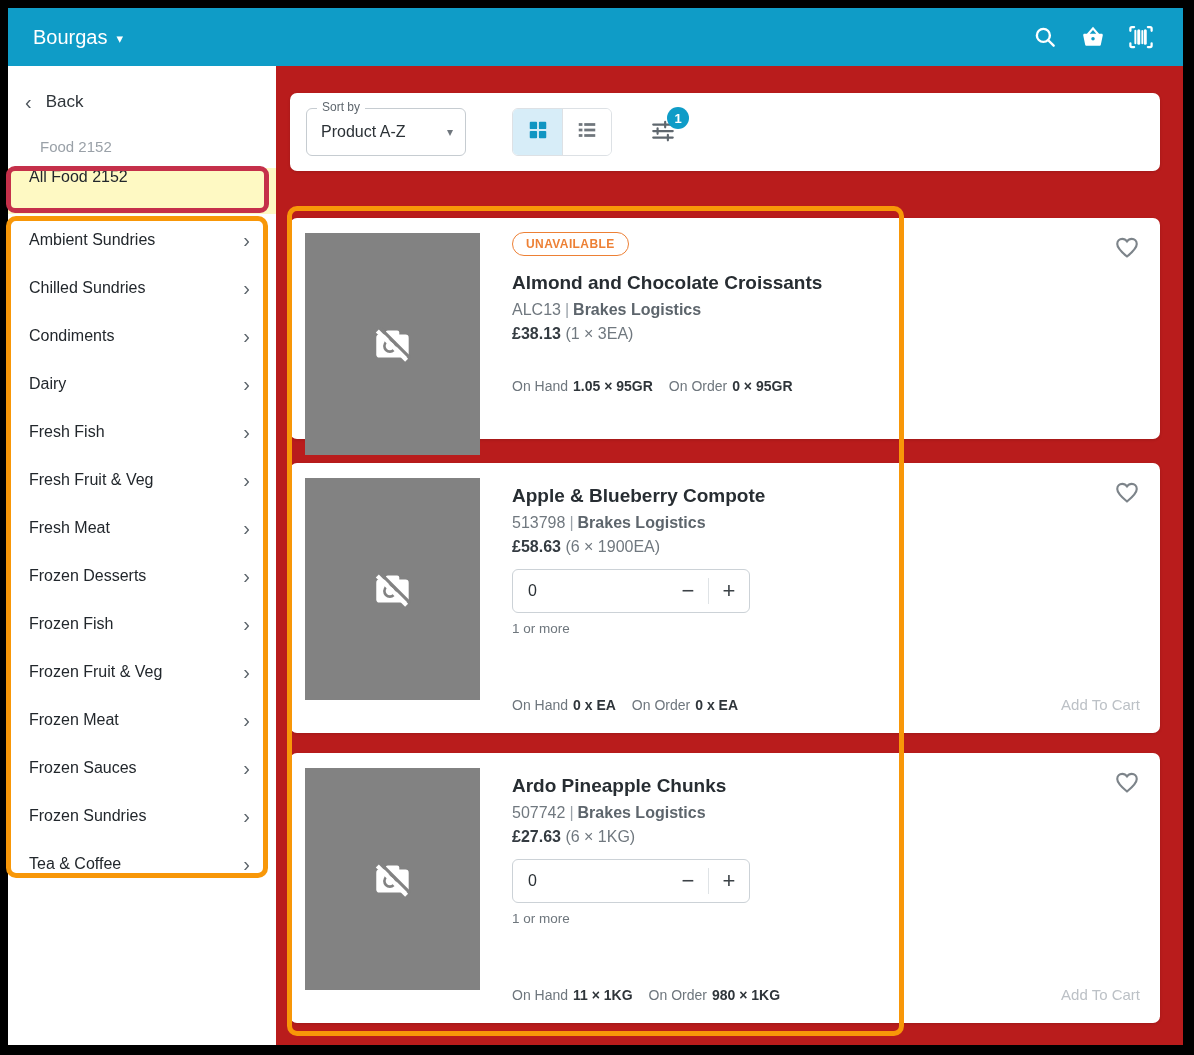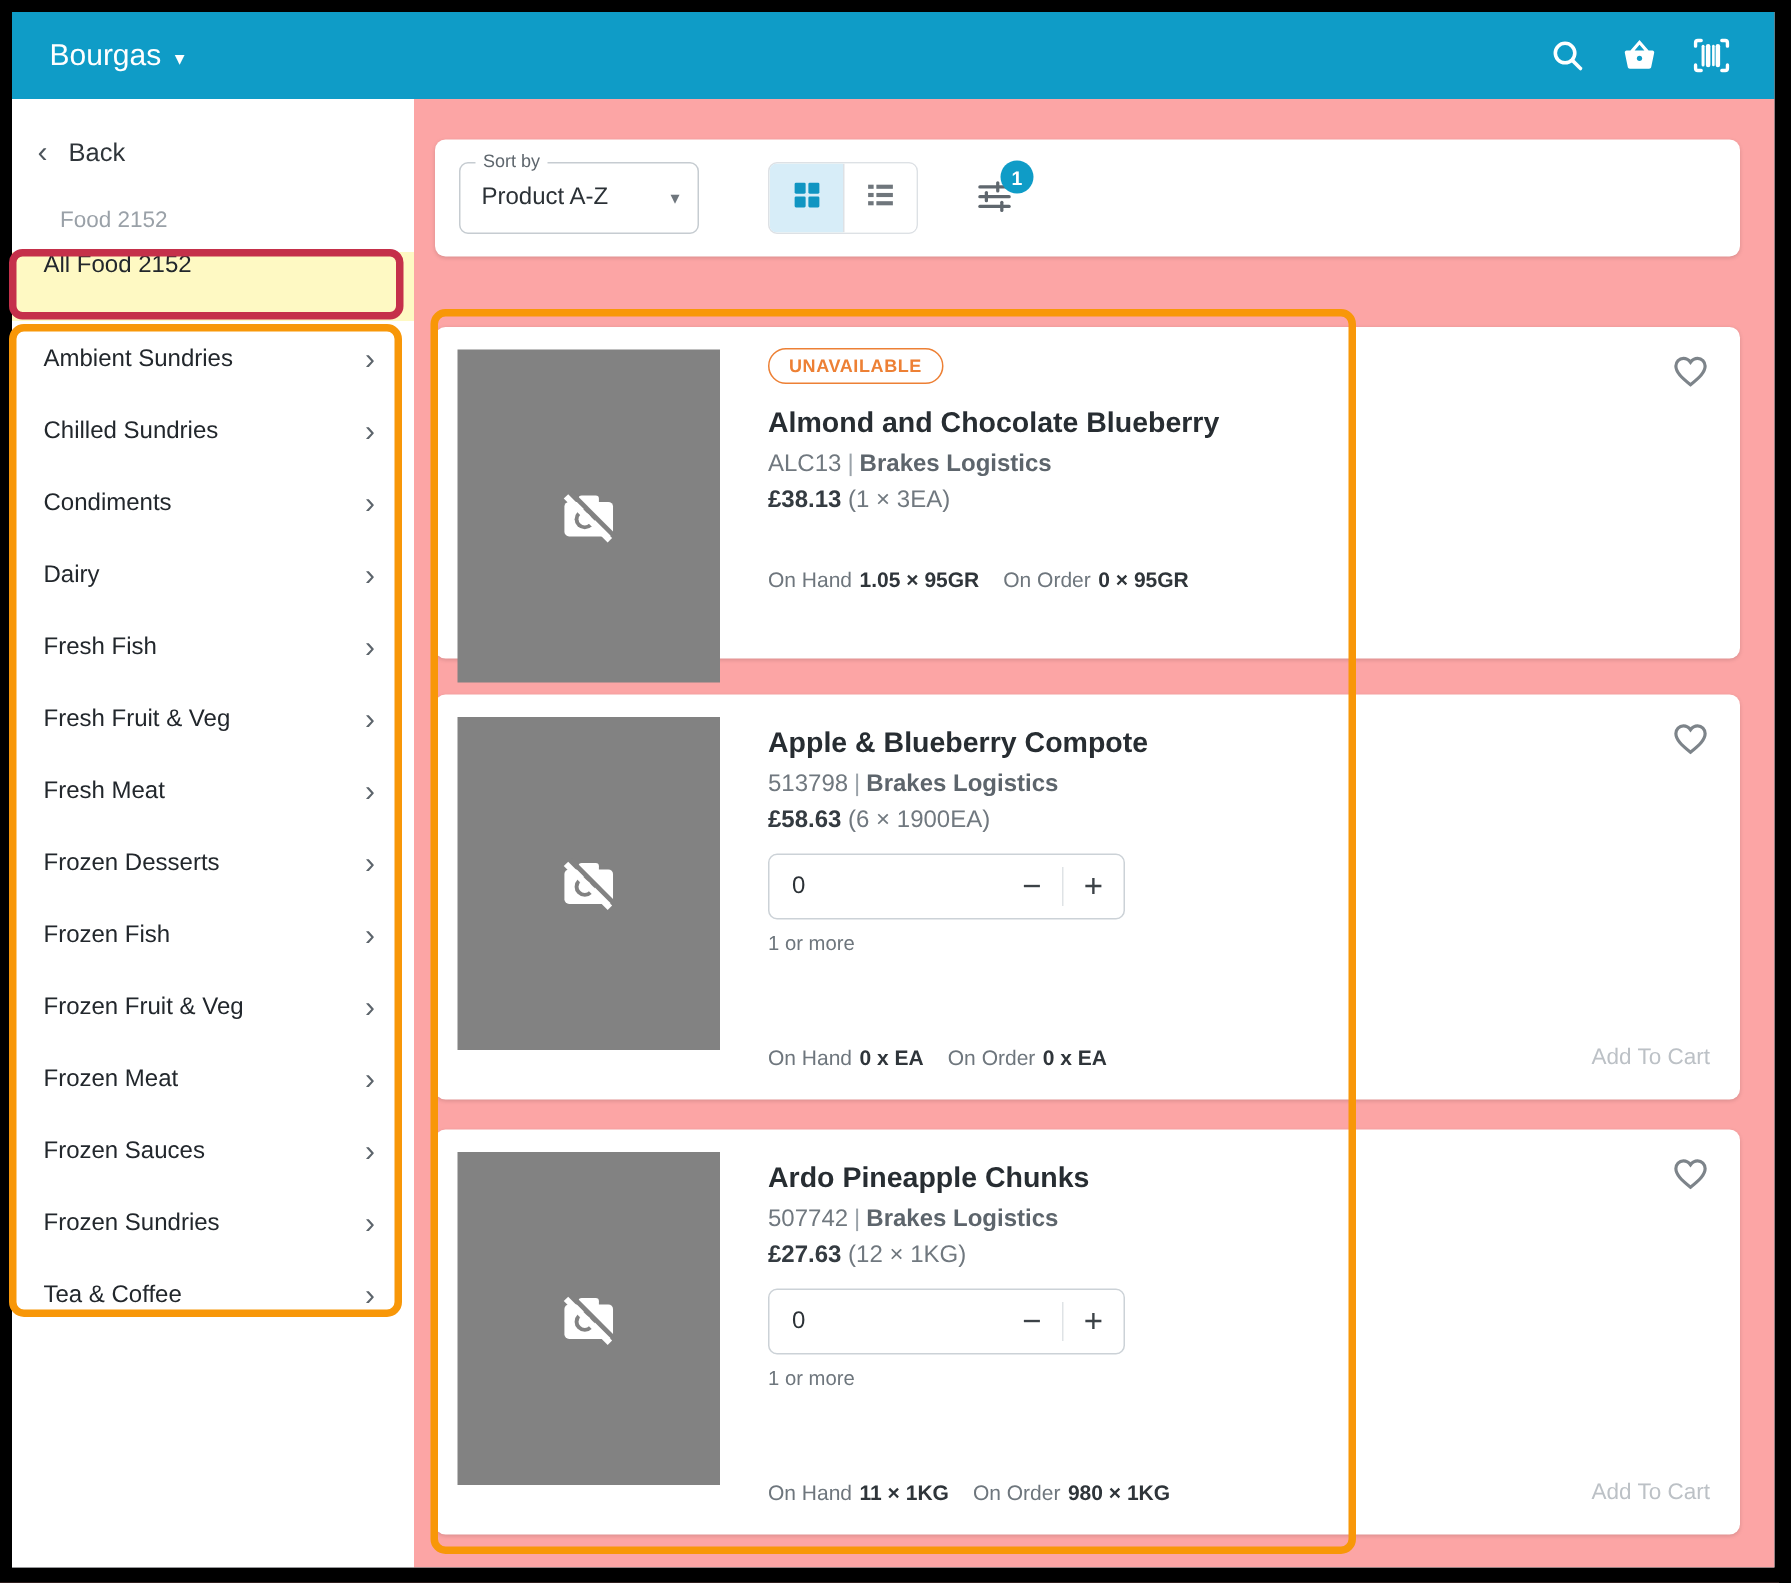--- a/index.html
+++ b/index.html
@@ -18,21 +18,21 @@
   .sidebar{position:absolute;left:0;top:58px;width:268px;height:979px;background:#fff;}
   .back-row{display:flex;align-items:center;gap:14px;padding:26px 0 0 17px;font-size:17px;color:#2f353a;cursor:pointer;}
   .back-chev{color:#4e565d;font-size:20px;line-height:14px;}
   .group-label{padding:26px 0 0 21px;font-size:15px;color:#9aa1a8;margin-left:11px;}
   .sel-item{margin-top:13px;height:46px;display:flex;align-items:flex-start;padding-left:21px;background:#fef9c3;font-size:16px;color:#22272c;cursor:pointer;}
   .cat-list{padding-top:2px;}
   .cat{height:48px;display:flex;align-items:center;justify-content:space-between;padding:0 26px 0 21px;font-size:16px;color:#22272c;cursor:pointer;}
   .chev{color:#5d656c;font-size:20px;}
 
   
-  .main{position:absolute;left:268px;top:58px;width:907px;height:979px;background:#fca5a5;}
+  .main{position:absolute;left:268px;top:58px;width:907px;height:979px;background:#b91c1c;}
   .toolbar{position:absolute;left:14px;top:27px;width:870px;height:78px;background:#fff;border-radius:7px;box-shadow:0 1px 3px rgba(0,0,0,.14);display:flex;align-items:center;padding:0 16px;}
   .sort-box{position:relative;width:160px;height:48px;border:1px solid #c6ccd1;border-radius:6px;display:flex;align-items:center;padding:0 12px 0 14px;cursor:pointer;background:#fff;}
   .sort-label{position:absolute;top:-9px;left:10px;background:#fff;padding:0 5px;font-size:12px;color:#5e666d;}
   .sort-value{flex:1;font-size:16px;color:#2b3136;}
   .sort-caret{color:#6f767d;font-size:12px;}
   .view-toggle{display:flex;margin-left:46px;border:1px solid #dde1e5;border-radius:6px;overflow:hidden;}
   .vt-btn{width:49px;height:46px;display:flex;align-items:center;justify-content:center;cursor:pointer;background:#fff;}
   .vt-btn.sel{background:#d7edf8;}
   .vt-btn + .vt-btn{border-left:1px solid #dde1e5;}
   .filter-btn{position:relative;margin-left:34px;width:34px;height:34px;display:flex;align-items:center;justify-content:center;cursor:pointer;}
@@ -234,21 +234,21 @@
               <rect x="6" y="13" width="31" height="22" rx="3" fill="#fff"></rect>
               <rect x="15" y="9" width="13" height="7" rx="2" fill="#fff"></rect>
               <circle cx="19" cy="24" r="6.5" fill="#828282"></circle>
               <circle cx="19" cy="24" r="4" fill="#fff"></circle>
               <line x1="10" y1="7" x2="38" y2="35" stroke="#828282" stroke-width="3"></line>
               <line x1="7" y1="9.5" x2="35" y2="37.5" stroke="#fff" stroke-width="4"></line>
             </svg>
           </div>
           <div class="pbody">
             <span class="badge">UNAVAILABLE</span>
-            <div class="ptitle">Almond and Chocolate Blueberry</div>
+            <div class="ptitle">Almond and Chocolate Croissants</div>
             <div class="pmeta"><span>ALC13</span><span class="pdiv">|</span><span class="psup">Brakes Logistics</span></div>
             <div class="pprice"><span class="pval">£38.13</span> <span>(1 × 3EA)</span></div>
           </div>
           <div class="bottom-row">
             <span>On Hand</span>
             <span class="oh-val">1.05 × 95GR</span>
             <span class="oh-gap"></span>
             <span>On Order</span>
             <span class="oh-val">0 × 95GR</span>
           </div>
@@ -304,21 +304,21 @@
               <rect x="15" y="9" width="13" height="7" rx="2" fill="#fff"></rect>
               <circle cx="19" cy="24" r="6.5" fill="#828282"></circle>
               <circle cx="19" cy="24" r="4" fill="#fff"></circle>
               <line x1="10" y1="7" x2="38" y2="35" stroke="#828282" stroke-width="3"></line>
               <line x1="7" y1="9.5" x2="35" y2="37.5" stroke="#fff" stroke-width="4"></line>
             </svg>
           </div>
           <div class="pbody">
             <div class="ptitle">Ardo Pineapple Chunks</div>
             <div class="pmeta"><span>507742</span><span class="pdiv">|</span><span class="psup">Brakes Logistics</span></div>
-            <div class="pprice"><span class="pval">£27.63</span> <span>(12 × 1KG)</span></div>
+            <div class="pprice"><span class="pval">£27.63</span> <span>(6 × 1KG)</span></div>
             <div class="stepper">
               <input class="qty-input" value="0" style="">
               <div class="step-btn">−</div>
               <div class="step-sep"></div>
               <div class="step-btn">+</div>
             </div>
             <div class="min-note">1 or more</div>
           </div>
           <div class="bottom-row">
             <span>On Hand</span>

